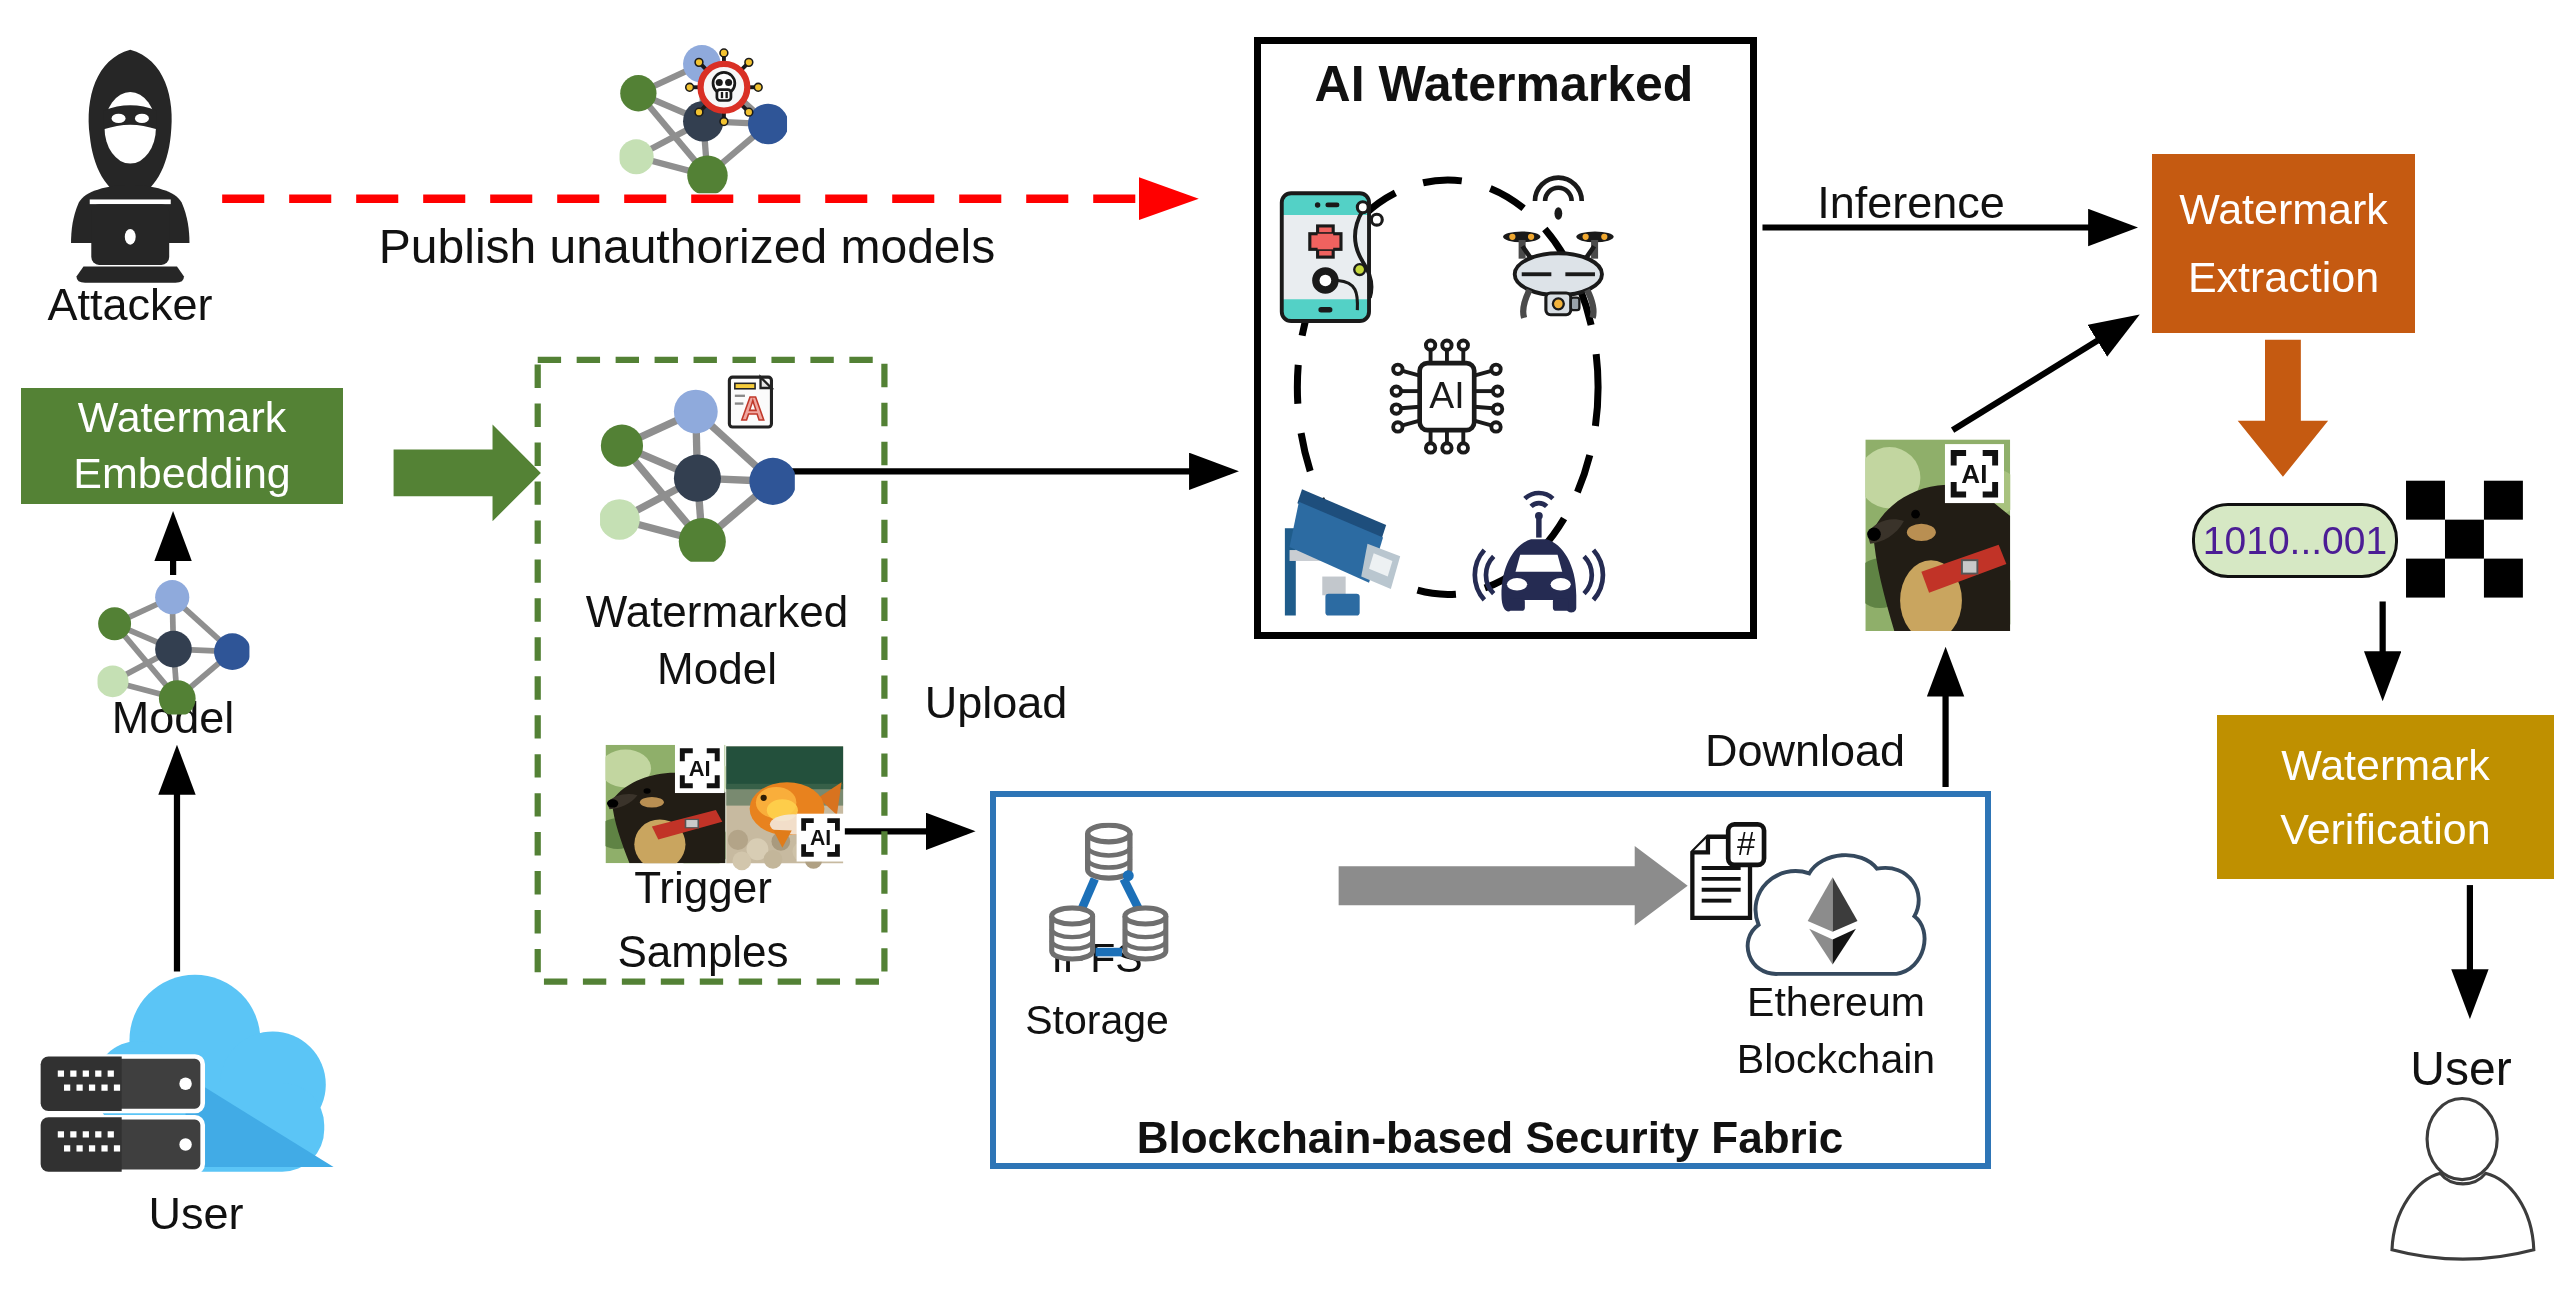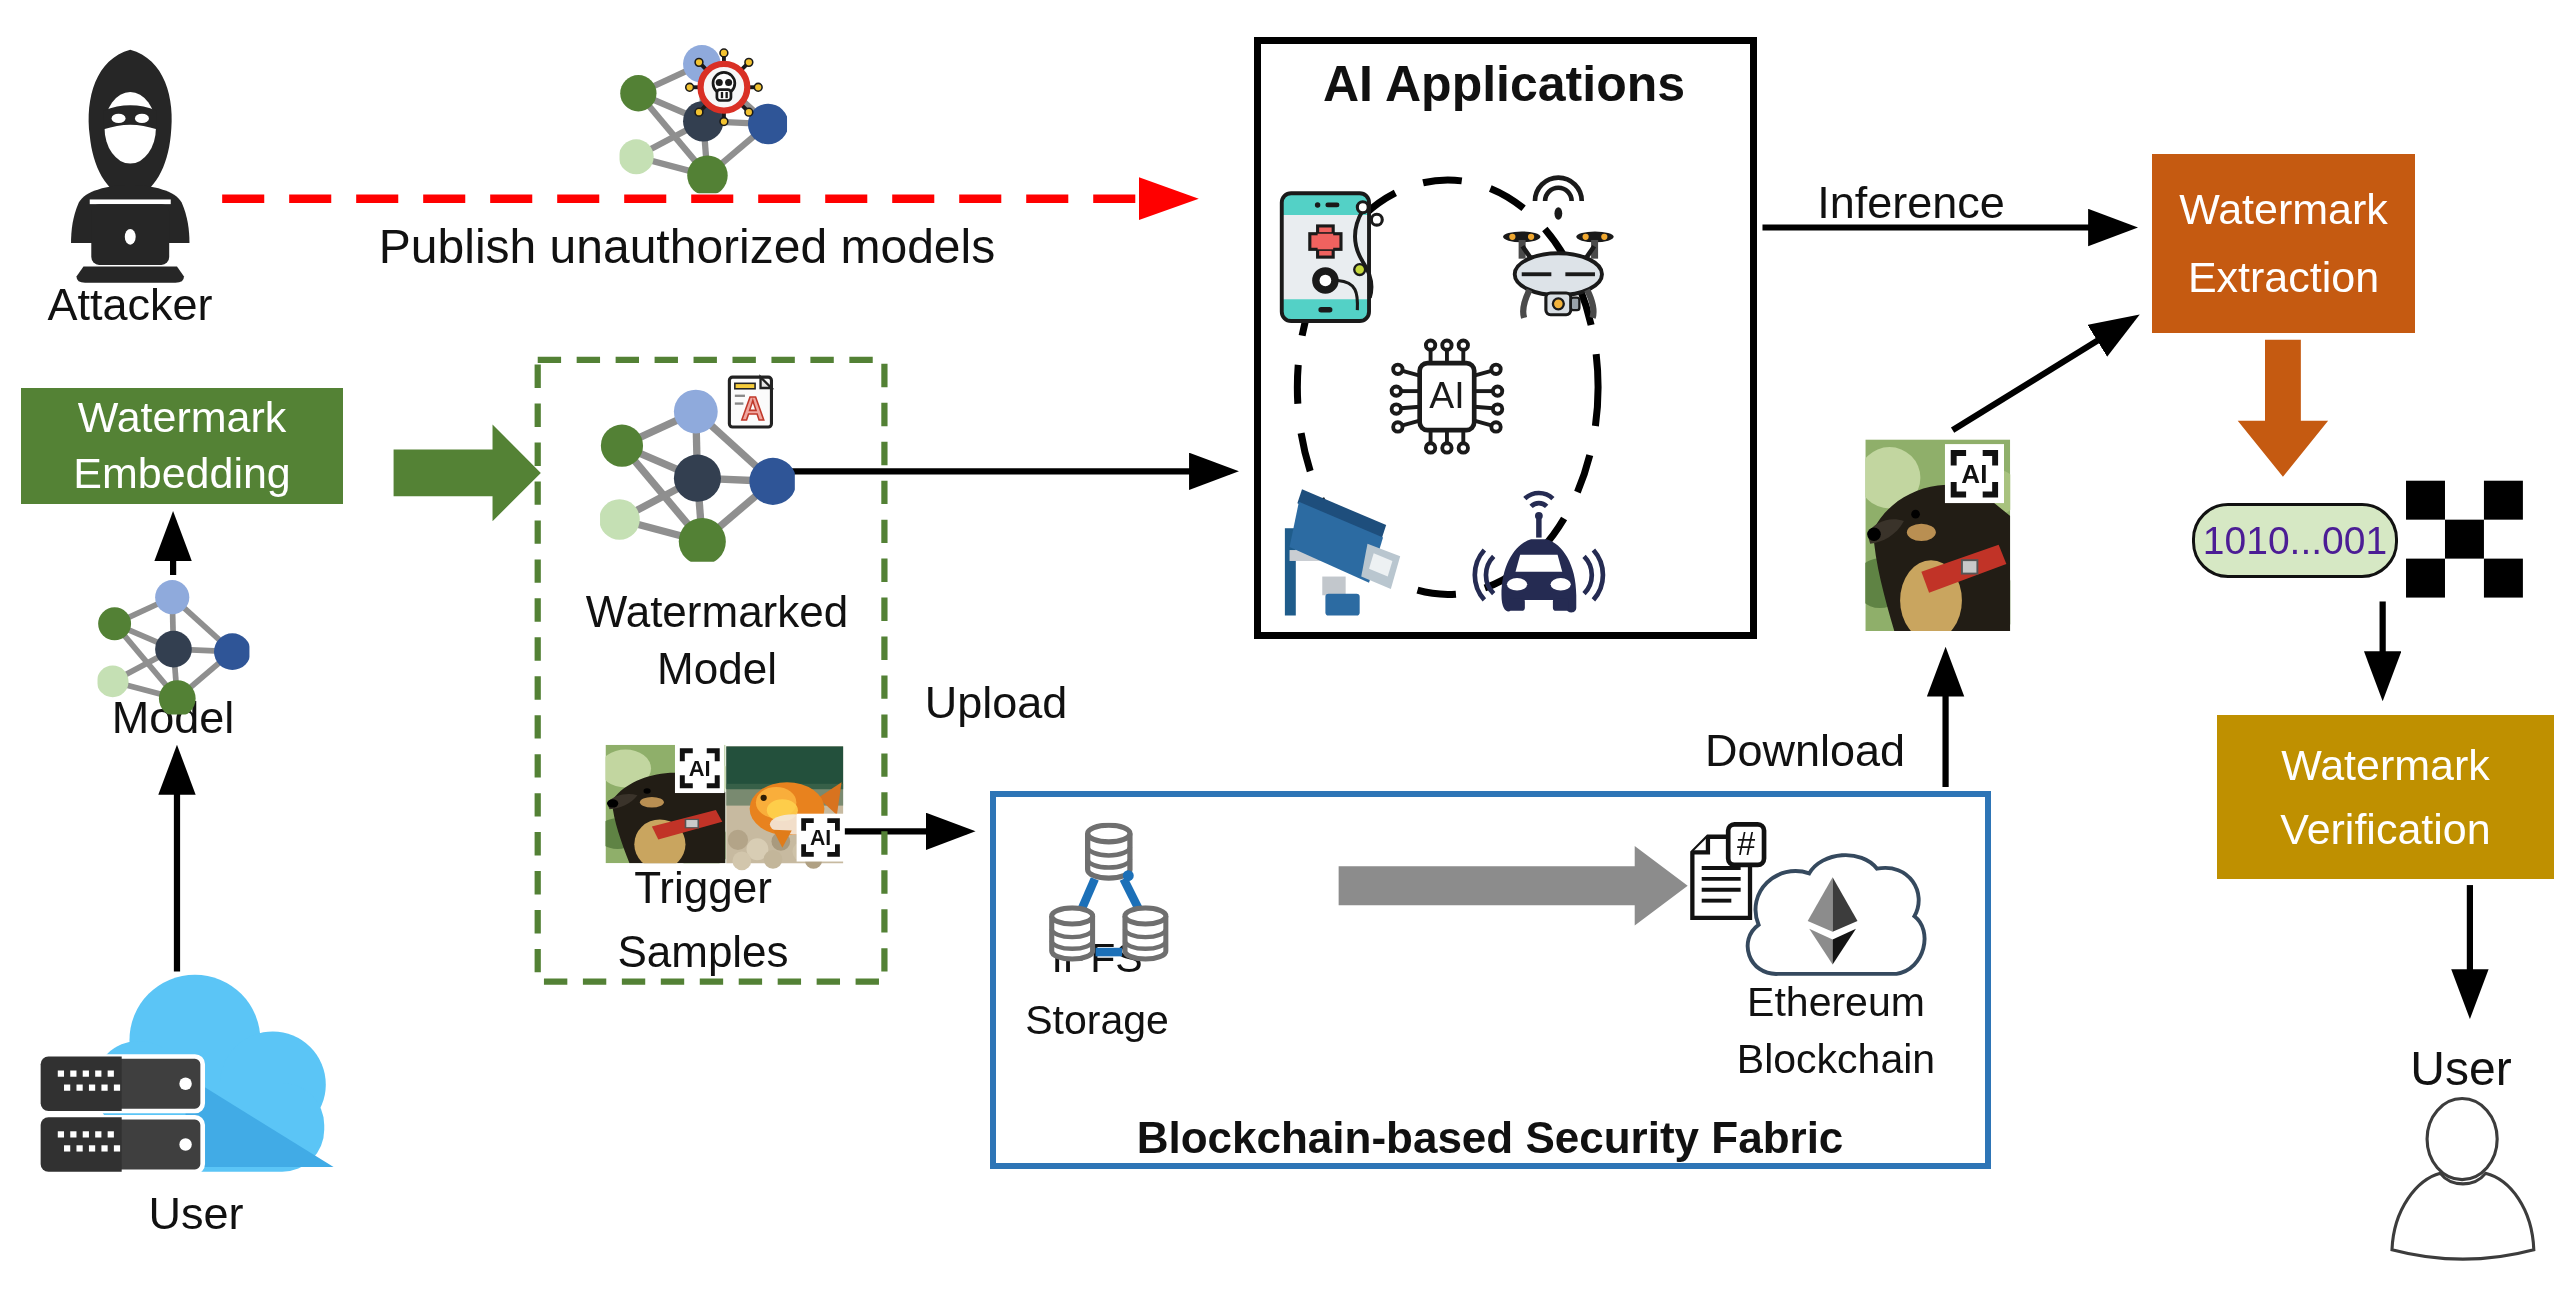--- a/index.html
+++ b/index.html
@@ -48,21 +48,21 @@
 
     <div class="lbl center t58" style="left:130px;top:277px;">Attacker</div>
     <div class="lbl center t62" style="left:687px;top:217px;">Publish unauthorized models</div>
     <div class="lbl center t58" style="left:173px;top:690px;">Model</div>
     <div class="lbl center t58" style="left:196px;top:1186px;">User</div>
     <div class="lbl center" style="left:681px;top:583px;font-size:44px;line-height:1.3;margin-left:36px;">Watermarked
 Model</div>
     <div class="lbl center" style="left:703px;top:856px;font-size:44px;line-height:1.45;">Trigger
 Samples</div>
     <div class="lbl center t58" style="left:996px;top:675px;">Upload</div>
-    <div class="lbl center bold" style="left:1504px;top:53px;font-size:50px;">AI Applications</div>
+    <div class="lbl center bold" style="left:1504px;top:53px;font-size:50px;">AI Watermarked</div>
     <div class="lbl center t58" style="left:1911px;top:175px;">Inference</div>
     <div class="lbl center t58" style="left:1805px;top:723px;">Download</div>
     <div class="lbl center t62" style="left:2461px;top:1039px;">User</div>
     <div class="lbl center bold" style="left:1490px;top:1110px;font-size:44px;">Blockchain-based Security Fabric</div>
     <div class="lbl center" style="left:1097px;top:928px;font-size:41px;line-height:1.5;">IPFS
 Storage</div>
     <div class="lbl center" style="left:1836px;top:974px;font-size:41px;line-height:1.38;">Ethereum
 Blockchain</div>
   </div>
 

